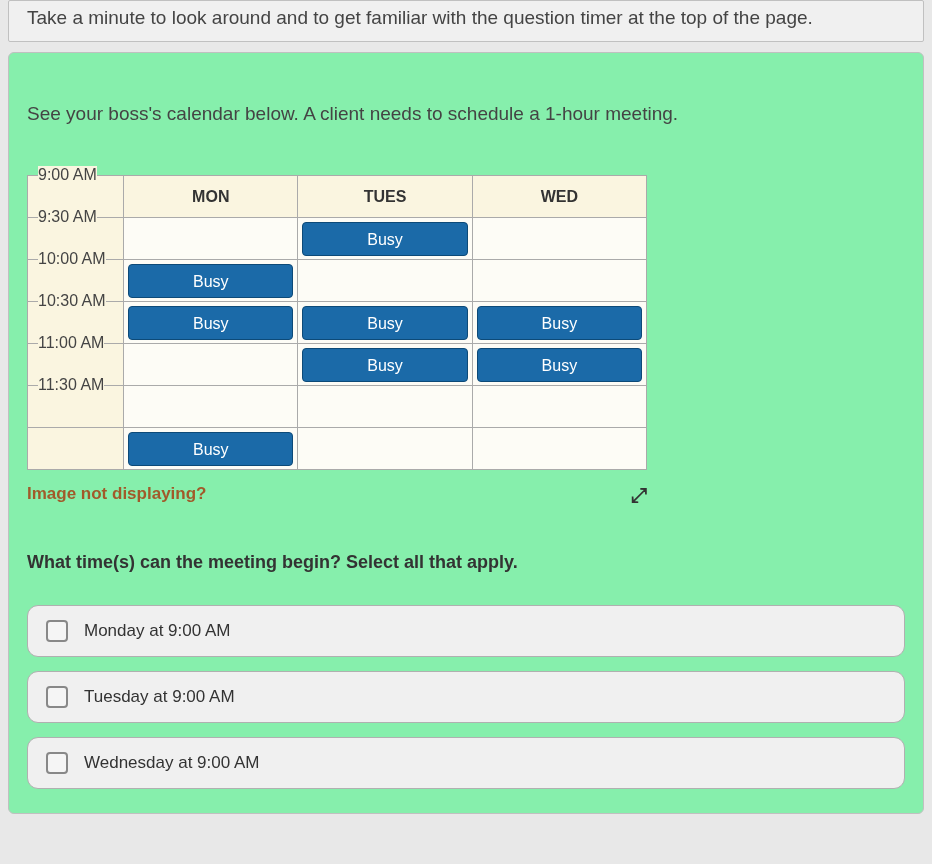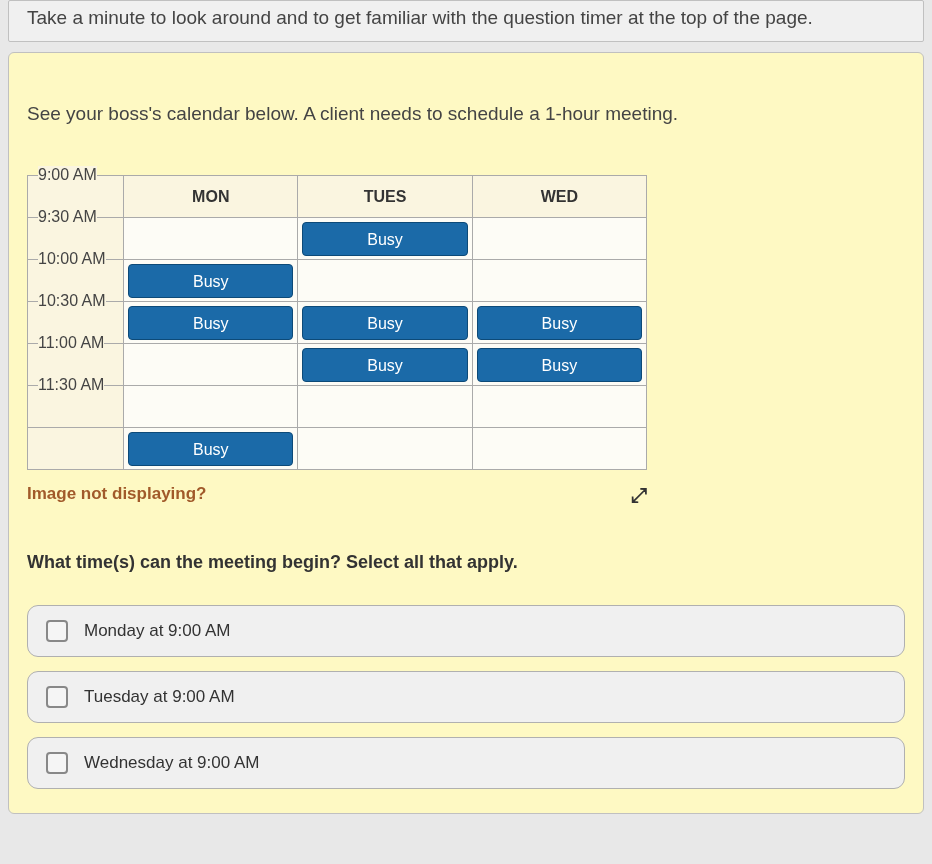--- a/index.html
+++ b/index.html
@@ -12,21 +12,21 @@
   .top-card {
     background: #f0f0f0;
     border: 1px solid #c0c0c0;
     border-radius: 2px;
     margin: 0 8px 10px 8px;
     padding: 6px 18px 12px 18px;
     font-size: 19px;
     color: #444;
   }
   .main-card {
-    background: #fef9c3;
+    background: #86efac;
     border: 1px solid #c0c0c0;
     border-radius: 6px;
     margin: 0 8px;
     padding: 50px 18px 10px 18px;
   }
   .prompt {
     font-size: 19px;
     color: #444;
     margin-bottom: 50px;
   }

